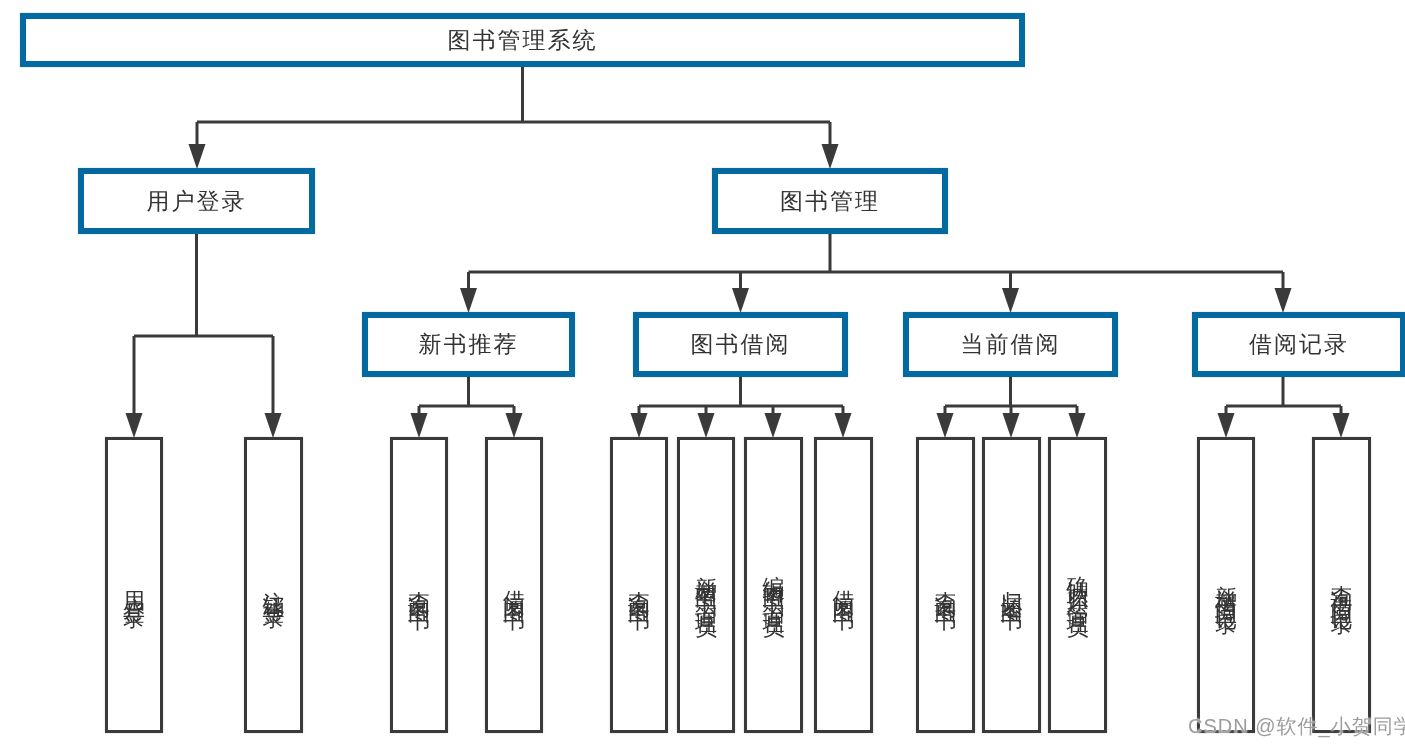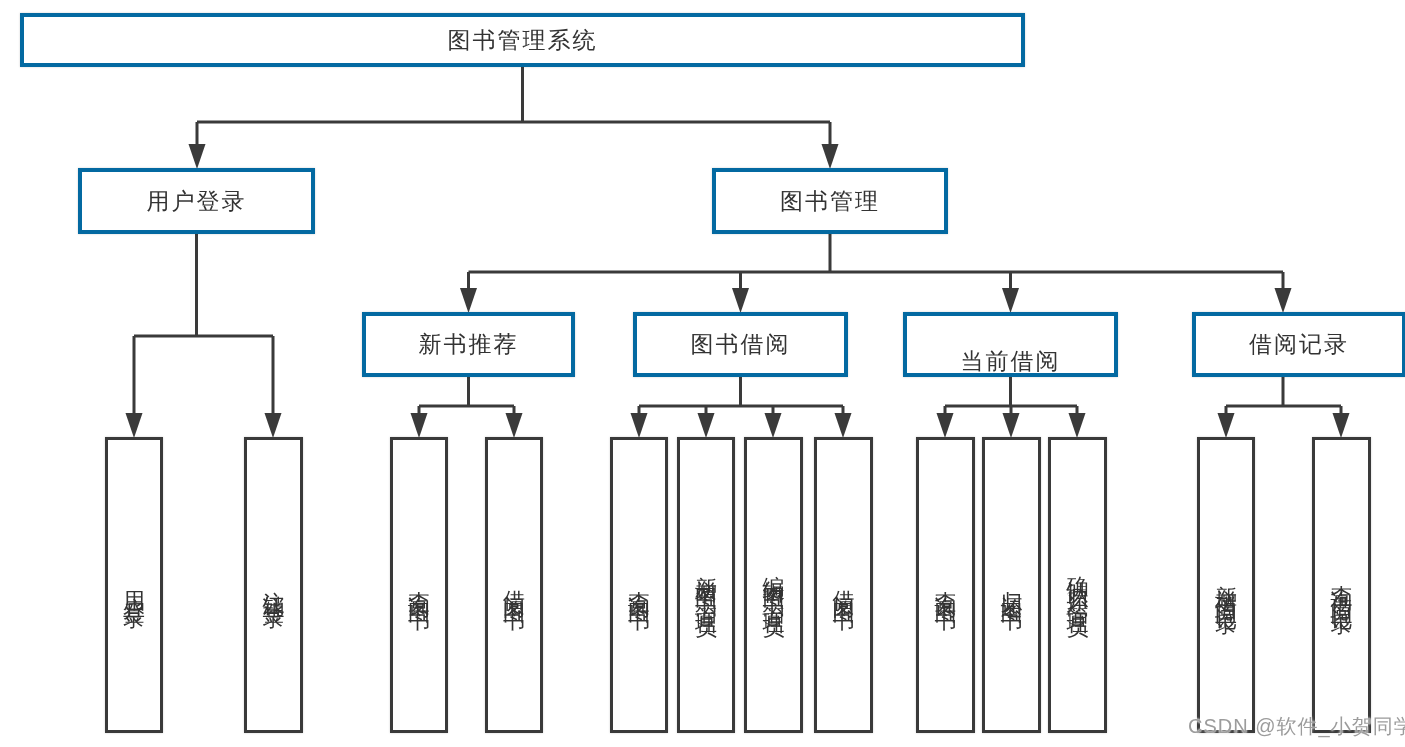--- a/index.html
+++ b/index.html
@@ -2,21 +2,21 @@
 <html><head>
 <meta charset="utf-8">
 <style>
   html,body{margin:0;padding:0;background:#fff;}
   .canvas{
     position:relative;width:1405px;height:747px;background:#ffffff;overflow:hidden;
     font-family:"Liberation Sans","DejaVu Sans",sans-serif;color:#333333;
   }
   .connectors{position:absolute;left:0;top:0;z-index:1;}
   .node{
-    position:absolute;box-sizing:border-box;border:4px solid #0369a1;background:#ffffff;
+    position:absolute;box-sizing:border-box;border:6px solid #0369a1;background:#ffffff;
     display:flex;align-items:center;justify-content:center;z-index:2;
     box-shadow:0 0 2px rgba(0,0,0,0.18);
   }
   .node .hlabel{font-size:23px;letter-spacing:2px;line-height:1;white-space:nowrap;}
   .leaf{
     position:absolute;box-sizing:border-box;border:3px solid #3a3a3a;background:#ffffff;
     top:437px;height:296px;width:58px;display:flex;align-items:center;justify-content:center;z-index:2;
     box-shadow:0 0 2px rgba(0,0,0,0.18);
   }
   .vtext{
@@ -86,21 +86,21 @@
   <div class="node" style="left:712px;top:168px;width:236px;height:66px;align-items:center;">
     <span class="hlabel">图书管理</span>
   </div>
 
   <div class="node" style="left:362px;top:312px;width:213px;height:65px;">
     <span class="hlabel">新书推荐</span>
   </div>
   <div class="node" style="left:633px;top:312px;width:215px;height:65px;">
     <span class="hlabel">图书借阅</span>
   </div>
-  <div class="node" style="left:903px;top:312px;width:215px;height:65px;align-items:flex-end;">
+  <div class="node" style="left:903px;top:312px;width:215px;height:65px;">
     <span class="hlabel">当前借阅</span>
   </div>
   <div class="node" style="left:1176px;top:312px;width:214px;height:65px;margin-left:16px;">
     <span class="hlabel">借阅记录</span>
   </div>
 
   <div class="leaf" style="left:105px;">
     <span class="vtext">用户登录</span>
   </div>
   <div class="leaf" style="left:244px;width:59px;">

